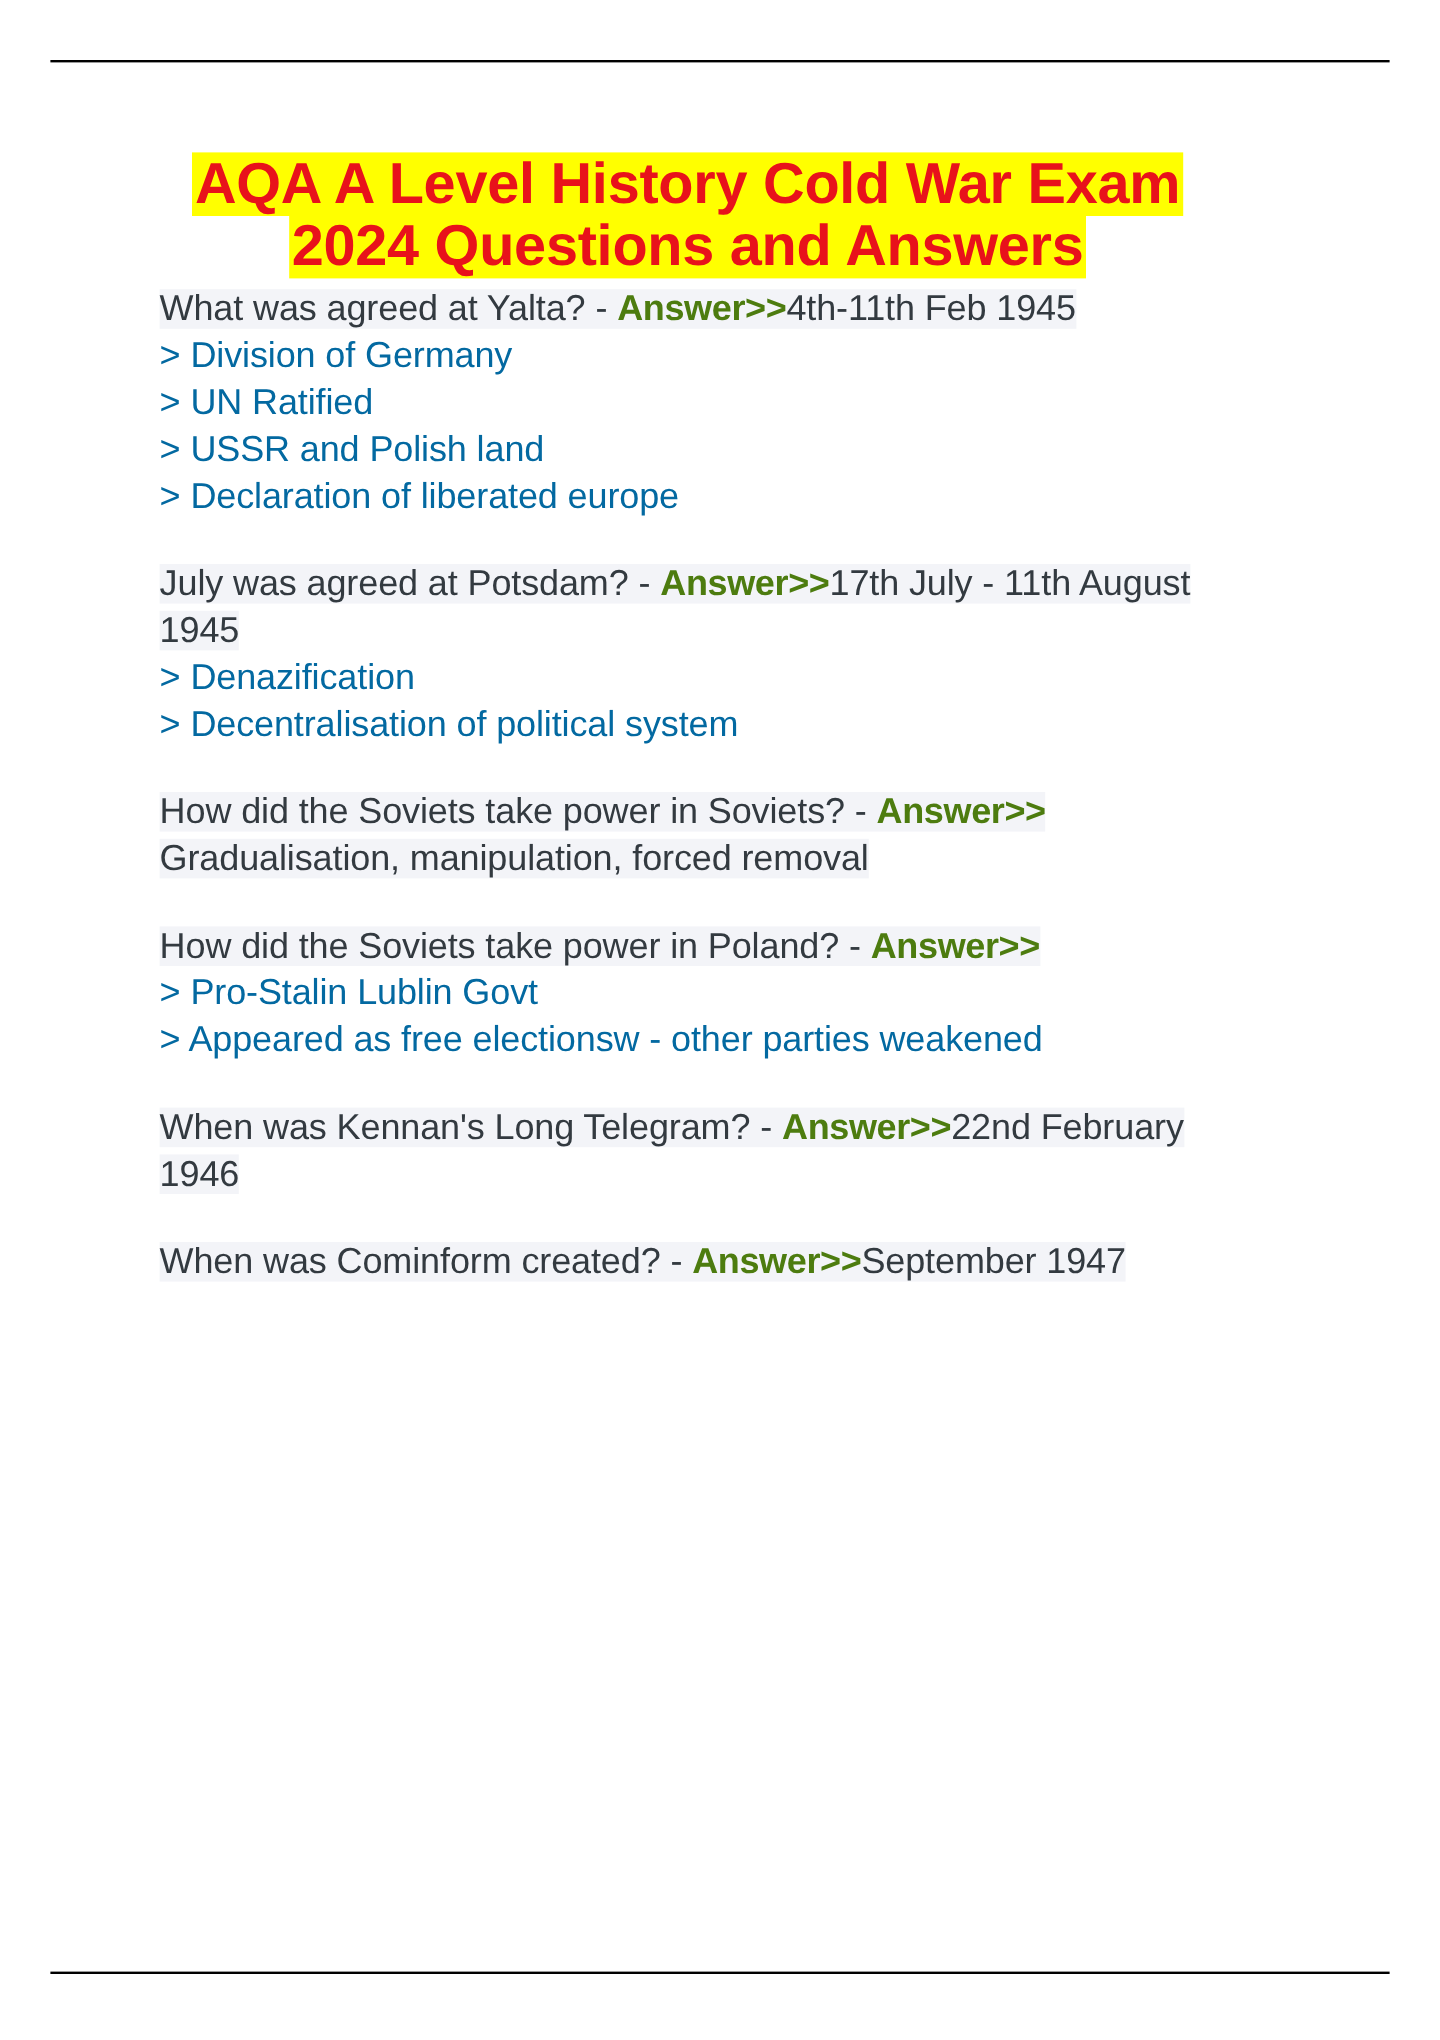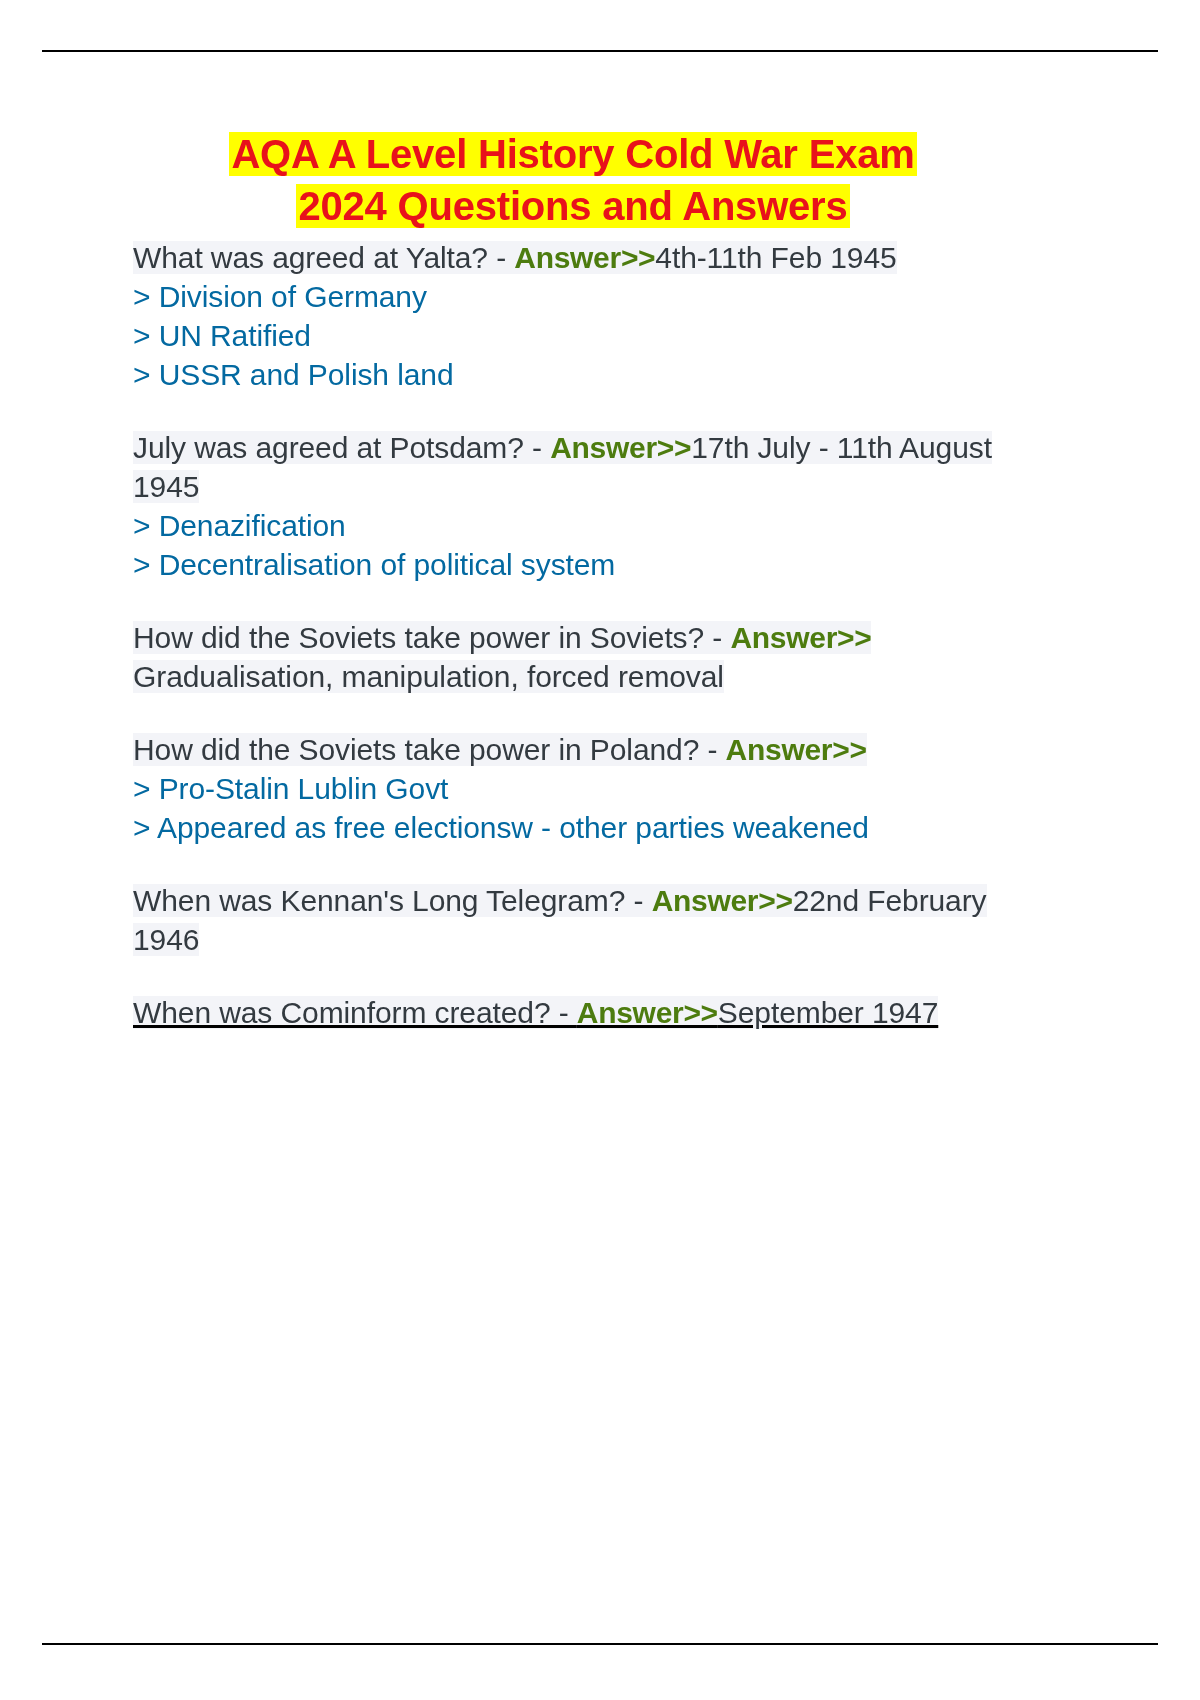--- a/index.html
+++ b/index.html
@@ -32,37 +32,37 @@
   .content {
     position: absolute;
     left: 133px;
     top: 128px;
     width: 880px;
   }
 
   .doc-title {
     margin: 0 0 6px 0;
     text-align: center;
-    font-size: 40px;
+    font-size: 48px;
     line-height: 52px;
     font-weight: bold;
     color: #e8121b;
     letter-spacing: -0.2px;
   }
   .doc-title .hl {
     background: #ffff00;
     padding: 0 2px;
     box-decoration-break: clone;
     -webkit-box-decoration-break: clone;
   }
 
   .qa-block {
     margin: 0 0 34px 0;
   }
-  .qa-block:last-child { margin-bottom: 0; text-decoration: underline; }
+  .qa-block:last-child { margin-bottom: 0; }
 
   .line {
     font-size: 30px;
     line-height: 39px;
     color: #333a40;
     letter-spacing: -0.1px;
     white-space: normal;
   }
   .line .txt {
     background: #f3f4f8;
@@ -93,20 +93,21 @@
     <h1 class="doc-title">
       <span class="hl">AQA A Level History Cold War Exam</span><br>
       <span class="hl">2024 Questions and Answers</span>
     </h1>
 
     <div class="qa-block">
       <div class="line"><span class="txt"><span>What was agreed at Yalta? - </span><span class="ans">Answer&gt;&gt;</span><span>4th-11th Feb 1945</span></span></div>
       <div class="bullet-line"><span class="txt">&gt; Division of Germany</span></div>
       <div class="bullet-line"><span class="txt">&gt; UN Ratified</span></div>
       <div class="bullet-line"><span class="txt">&gt; USSR and Polish land</span></div>
+      <div class="bullet-line"><span class="txt">&gt; Declaration of liberated europe</span></div>
     </div>
 
     <div class="qa-block">
       <div class="line"><span class="txt"><span>July was agreed at Potsdam? - </span><span class="ans">Answer&gt;&gt;</span><span>17th July - 11th August 1945</span></span></div>
       <div class="bullet-line"><span class="txt">&gt; Denazification</span></div>
       <div class="bullet-line"><span class="txt">&gt; Decentralisation of political system</span></div>
     </div>
 
     <div class="qa-block">
       <div class="line"><span class="txt"><span>How did the Soviets take power in Soviets? - </span><span class="ans">Answer&gt;&gt;</span></span></div>

